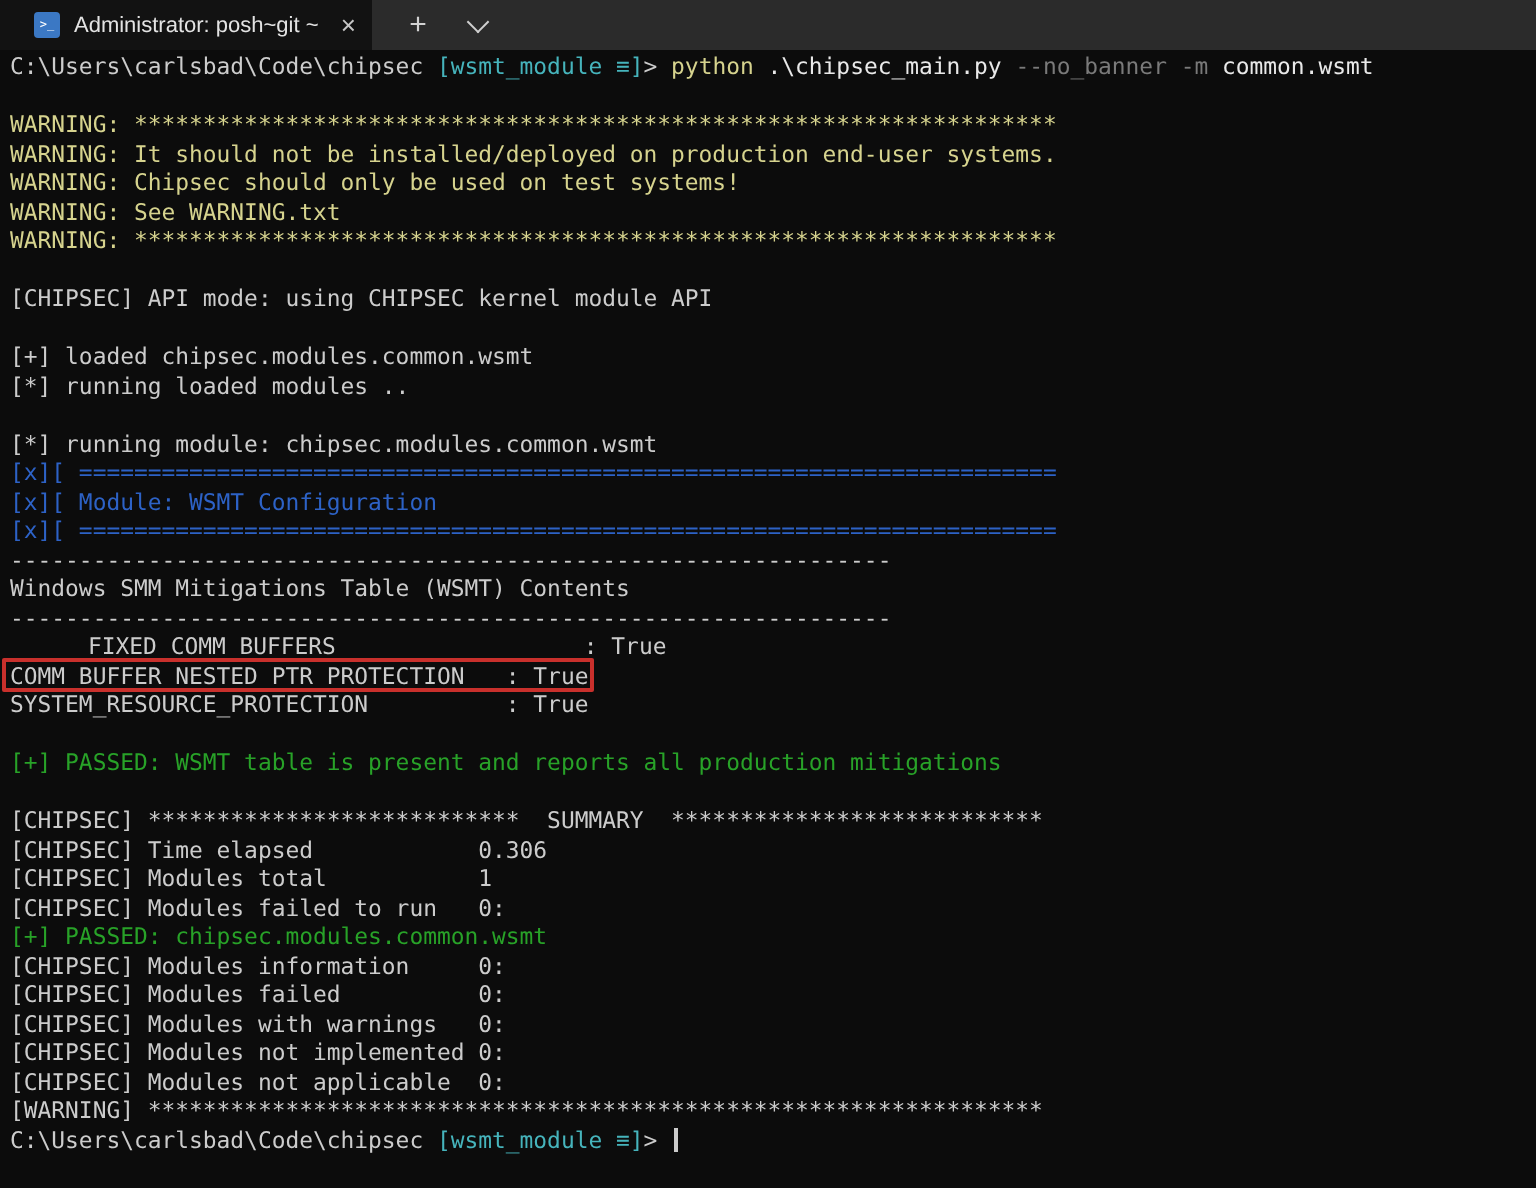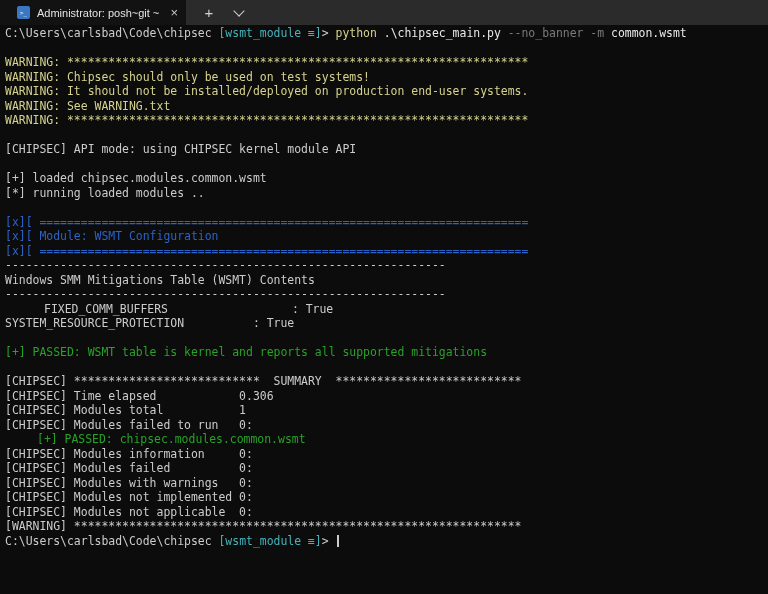--- a/index.html
+++ b/index.html
@@ -79,46 +79,48 @@
     </div>
     <div class="newtab">+</div>
     <div class="dropdown">
       <span class="chev"></span>
     </div>
   </div>
   <div class="terminal">
       <div class="line"><span style="color: rgb(204, 204, 204);">C:\Users\carlsbad\Code\chipsec </span><span style="color: rgb(70, 180, 188);">[wsmt_module ≡]</span><span style="color: rgb(204, 204, 204);">&gt; </span><span style="color: rgb(214, 211, 142);">python </span><span style="color: rgb(233, 233, 233);">.\chipsec_main.py </span><span style="color: rgb(122, 122, 122);">--no_banner -m </span><span style="color: rgb(233, 233, 233);">common.wsmt</span></div>
       <div class="line"></div>
       <div class="line"><span style="color: rgb(214, 211, 142);">WARNING: *******************************************************************</span></div>
+      <div class="line"><span style="color: rgb(214, 211, 142);">WARNING: It should not be installed/deployed on production end-user systems.</span></div>
       <div class="line"><span style="color: rgb(214, 211, 142);">WARNING: Chipsec should only be used on test systems!</span></div>
-      <div class="line"><span style="color: rgb(214, 211, 142);">WARNING: It should not be installed/deployed on production end-user systems.</span></div>
       <div class="line"><span style="color: rgb(214, 211, 142);">WARNING: See WARNING.txt</span></div>
       <div class="line"><span style="color: rgb(214, 211, 142);">WARNING: *******************************************************************</span></div>
       <div class="line"></div>
       <div class="line"><span style="color: rgb(204, 204, 204);">[CHIPSEC] API mode: using CHIPSEC kernel module API</span></div>
       <div class="line"></div>
       <div class="line"><span style="color: rgb(204, 204, 204);">[+] loaded chipsec.modules.common.wsmt</span></div>
       <div class="line"><span style="color: rgb(204, 204, 204);">[*] running loaded modules ..</span></div>
       <div class="line"></div>
+      <div class="line"><span style="color: rgb(204, 204, 204);">[*] running module: chipsec.modules.common.wsmt</span></div>
       <div class="line"><span style="color: rgb(45, 98, 198);">[x][ =======================================================================</span></div>
       <div class="line"><span style="color: rgb(45, 98, 198);">[x][ Module: WSMT Configuration</span></div>
       <div class="line"><span style="color: rgb(45, 98, 198);">[x][ =======================================================================</span></div>
       <div class="line"><span style="color: rgb(204, 204, 204);">----------------------------------------------------------------</span></div>
       <div class="line"><span style="color: rgb(204, 204, 204);">Windows SMM Mitigations Table (WSMT) Contents</span></div>
       <div class="line"><span style="color: rgb(204, 204, 204);">----------------------------------------------------------------</span></div>
       <div class="line"><span style="color: rgb(204, 204, 204); margin-left: 39px;">FIXED_COMM_BUFFERS                  : True</span></div>
+      <div class="line"><span class="redbox"><span style="color: rgb(204, 204, 204);">COMM_BUFFER_NESTED_PTR_PROTECTION   : True</span></span></div>
       <div class="line"><span style="color: rgb(204, 204, 204);">SYSTEM_RESOURCE_PROTECTION          : True</span></div>
       <div class="line"></div>
-      <div class="line"><span style="color: rgb(40, 162, 40);">[+] PASSED: WSMT table is kernel and reports all supported mitigations</span></div>
+      <div class="line"><span style="color: rgb(40, 162, 40);">[+] PASSED: WSMT table is present and reports all production mitigations</span></div>
       <div class="line"></div>
       <div class="line"><span style="color: rgb(204, 204, 204);">[CHIPSEC] ***************************  SUMMARY  ***************************</span></div>
       <div class="line"><span style="color: rgb(204, 204, 204);">[CHIPSEC] Time elapsed            0.306</span></div>
       <div class="line"><span style="color: rgb(204, 204, 204);">[CHIPSEC] Modules total           1</span></div>
       <div class="line"><span style="color: rgb(204, 204, 204);">[CHIPSEC] Modules failed to run   0:</span></div>
-      <div class="line"><span style="color: rgb(40, 162, 40); margin-left: 32px;">[+] PASSED: chipsec.modules.common.wsmt</span></div>
+      <div class="line"><span style="color: rgb(40, 162, 40);">[+] PASSED: chipsec.modules.common.wsmt</span></div>
       <div class="line"><span style="color: rgb(204, 204, 204);">[CHIPSEC] Modules information     0:</span></div>
       <div class="line"><span style="color: rgb(204, 204, 204);">[CHIPSEC] Modules failed          0:</span></div>
       <div class="line"><span style="color: rgb(204, 204, 204);">[CHIPSEC] Modules with warnings   0:</span></div>
       <div class="line"><span style="color: rgb(204, 204, 204); margin-top: 20px;">[CHIPSEC] Modules not implemented 0:</span></div>
       <div class="line"><span style="color: rgb(204, 204, 204);">[CHIPSEC] Modules not applicable  0:</span></div>
       <div class="line"><span style="color: rgb(204, 204, 204);">[WARNING] *****************************************************************</span></div>
       <div class="line"><span style="color: rgb(204, 204, 204);">C:\Users\carlsbad\Code\chipsec </span><span style="color: rgb(70, 180, 188);">[wsmt_module ≡]</span><span style="color: rgb(204, 204, 204);">&gt; </span><span class="cursor"></span></div>
     </div>
 </div>
 

